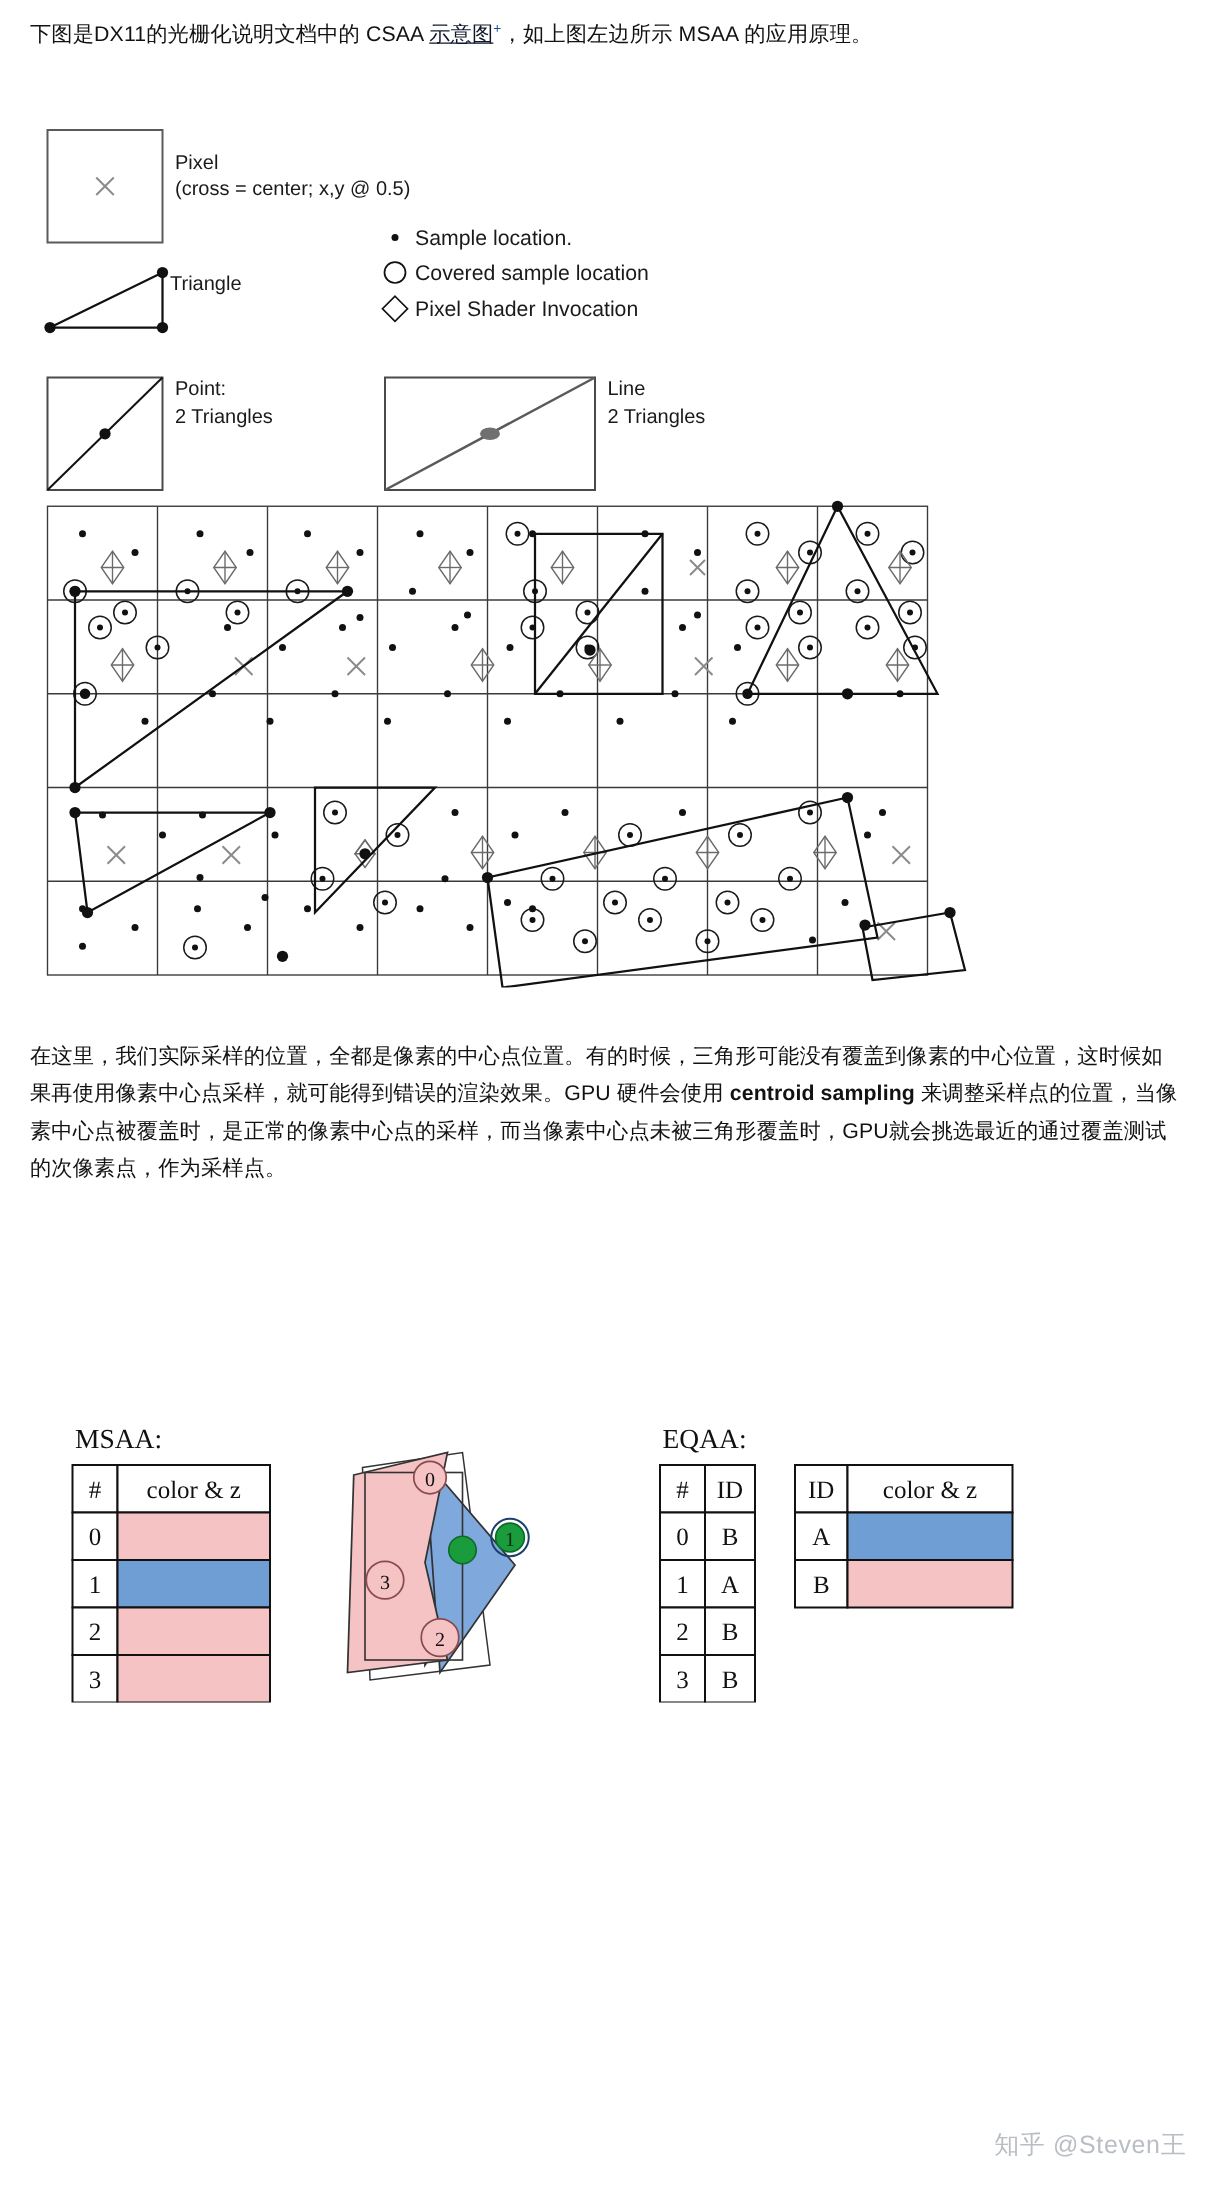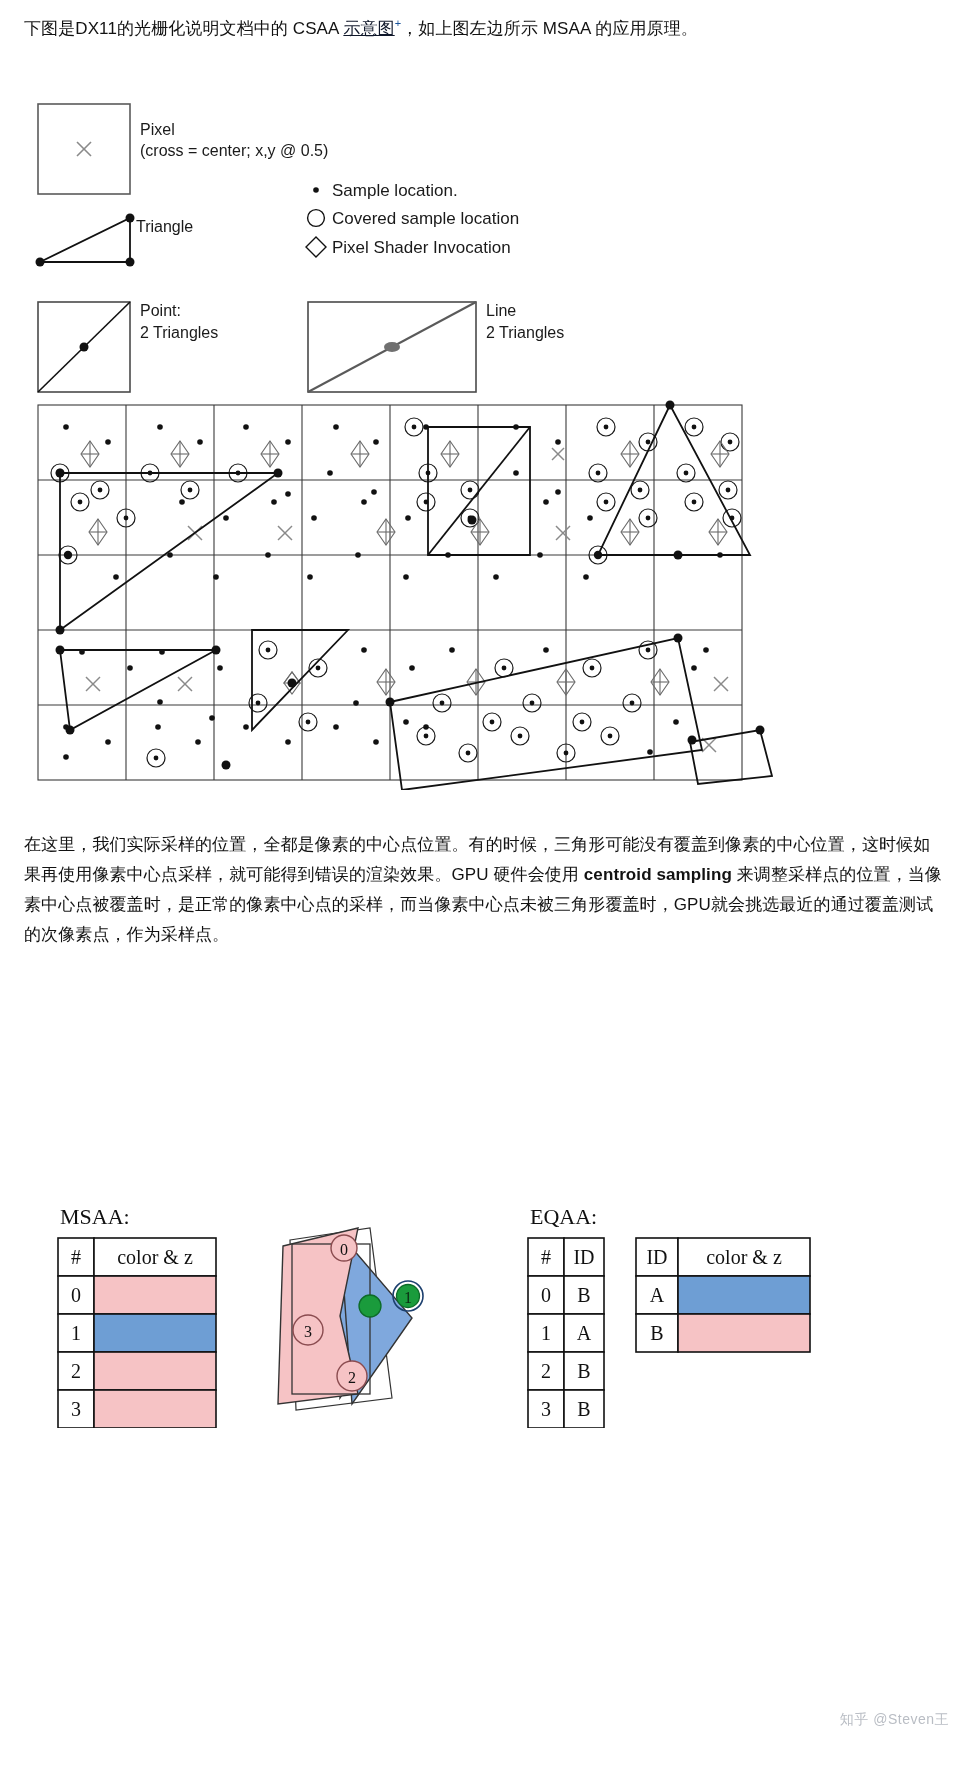--- a/index.html
+++ b/index.html
@@ -26,28 +26,28 @@
   }
   .para b{font-weight:bold;}
   .lnk{color:#0f172a;}
   .sup{font-size:11px;vertical-align:super;color:#175199;}
 
   
   .fig1{position:absolute;left:30px;top:90px;width:760px;height:700px;text-align:right;}
   .fig1 svg{display:block;}
 
   
-  .fig2{position:absolute;left:40px;top:1198px;width:790px;height:230px;text-align:right;}
+  .fig2{position:absolute;left:40px;top:1132px;width:790px;height:230px;text-align:right;}
   .fig2 svg{display:block;}
 
   .watermark{
     position:absolute;
     right:18px;
     bottom:38px;
-    font-size:14px;
+    font-size:20px;
     color:#b9bdc4;
     font-family:"Liberation Sans", sans-serif;
     letter-spacing:0.5px;
   }
 </style>
 </head>
 <body>
 
 <div class="page">
 

